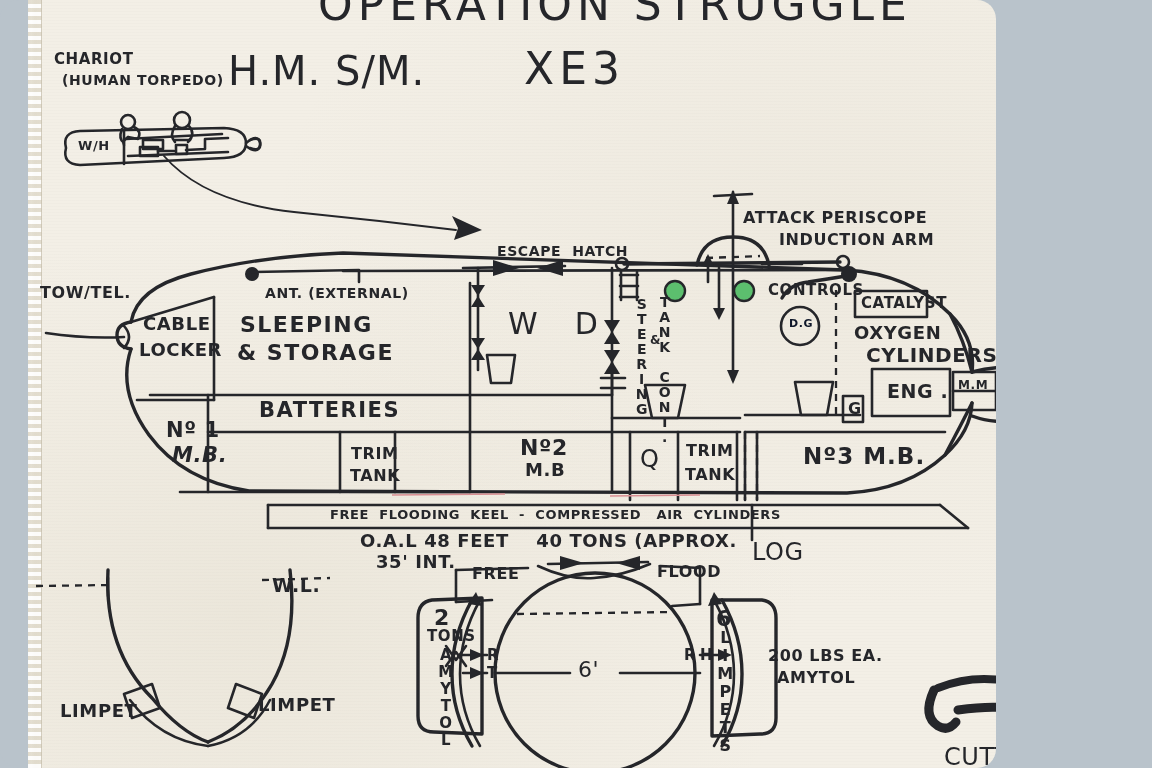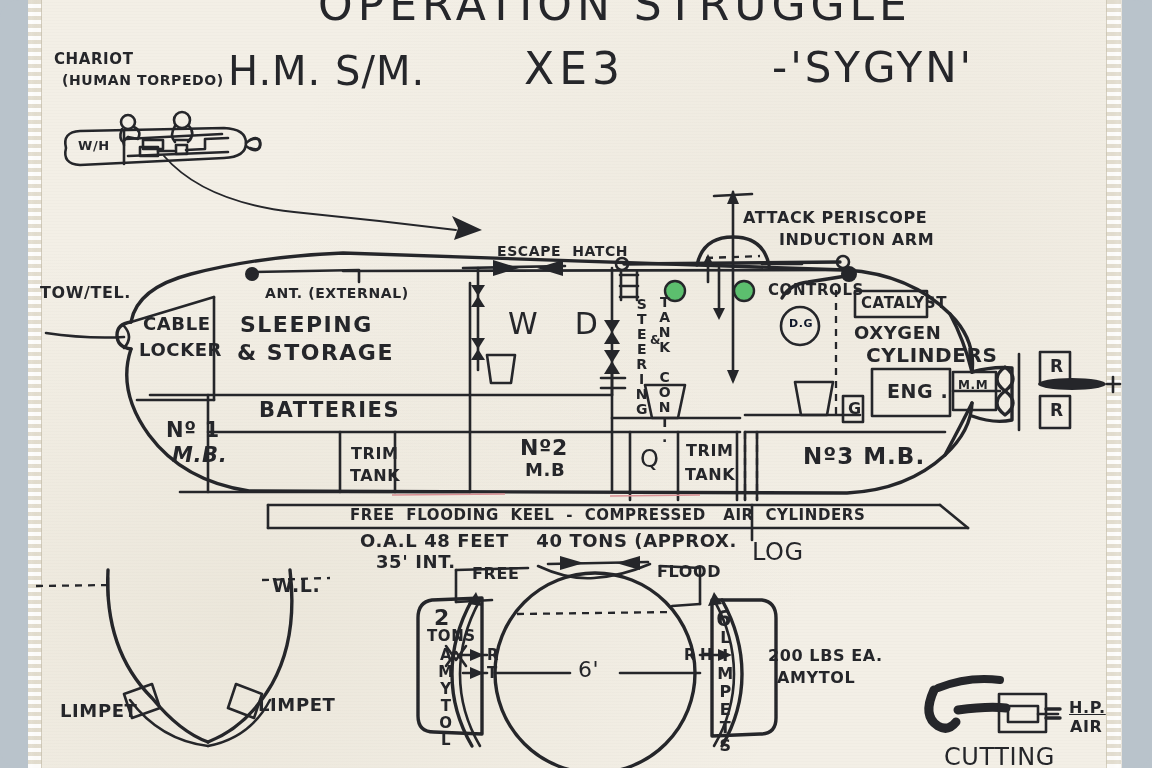--- a/index.html
+++ b/index.html
@@ -3,21 +3,21 @@
 <meta charset="utf-8">
 <style>
   html, body {
     margin: 0;
     padding: 0;
     background: #b9c3cb;
     font-family: "DejaVu Sans", sans-serif;
   }
   #stage {
     position: relative;
-    width: 1152px;
+    width: 996px;
     height: 768px;
     overflow: hidden;
     background: #b9c3cb;
     border-radius: 19px;
   }
   
   #paper {
     position: absolute;
     left: 28px;
     top: 0;
@@ -375,21 +375,20 @@
       <path class="sx" d="M1046 718 L1060 718"></path>
     </g>
   </svg>
 
   <div class="lbl" style="left:318px; top:-18px; font-size:44px; letter-spacing:5px; font-weight:normal;">OPERATION STRUGGLE</div>
 
   <div class="lbl" style="left:228px; top:50px; font-size:40px; letter-spacing:1px; font-weight:normal;">H.M. S/M.</div>
 
   <div class="lbl" style="left:524px; top:46px; font-size:44px; letter-spacing:5px; font-weight:normal;">XE3</div>
 
-  <div class="lbl" style="left:772px; top:46px; font-size:42px; letter-spacing:3px; font-weight:normal;">-'SYGYN'</div>
 
   <div class="lbl" style="left:54px; top:52px; font-size:15px;">CHARIOT</div>
   <div class="lbl" style="left:62px; top:73px; font-size:14px;">(HUMAN TORPEDO)</div>
   <div class="lbl" style="left:78px; top:139px; font-size:13px;">W/H</div>
 
   <div class="lbl" style="left:743px; top:178px; font-size:16px;margin-top:32px;">ATTACK PERISCOPE</div>
   <div class="lbl" style="left:779px; top:232px; font-size:16px;">INDUCTION ARM</div>
   <div class="lbl" style="left:497px; top:244px; font-size:14px;">ESCAPE  HATCH</div>
   <div class="lbl" style="left:265px; top:286px; font-size:14px;">ANT. (EXTERNAL)</div>
   <div class="lbl" style="left:768px; top:283px; font-size:15px;">CONTROLS</div>
@@ -431,21 +430,21 @@
   <div class="lbl" style="left:854px; top:324px; font-size:18px;">OXYGEN</div>
   <div class="lbl" style="left:866px; top:345px; font-size:20px;">CYLINDERS</div>
 
   <div class="lbl" style="left:887px; top:382px; font-size:19px;">ENG .</div>
   <div class="lbl" style="left:958px; top:379px; font-size:12px;text-align:center;">M.M</div>
   <div class="lbl" style="left:848px; top:401px; font-size:16px;">G</div>
 
   <div class="lbl" style="left:1050px; top:358px; font-size:17px;">R</div>
   <div class="lbl" style="left:1050px; top:402px; font-size:17px;">R</div>
 
-  <div class="lbl" style="left:330px; top:508px; font-size:15px;margin-left:20px;">FREE  FLOODING  KEEL  -  COMPRESSED   AIR  CYLINDERS</div>
+  <div class="lbl" style="left:330px; top:508px; font-size:13px;">FREE  FLOODING  KEEL  -  COMPRESSED   AIR  CYLINDERS</div>
   <div class="lbl" style="left:360px; top:532px; font-size:18px;">O.A.L 48 FEET    40 TONS (APPROX.</div>
   <div class="lbl" style="left:376px; top:553px; font-size:18px;">35' INT.</div>
   <div class="lbl" style="left:752px; top:540px; font-size:24px; font-weight:normal;">LOG</div>
 
   <div class="lbl" style="left:472px; top:566px; font-size:16px;">FREE</div>
   <div class="lbl" style="left:657px; top:564px; font-size:16px;">FLOOD</div>
 
   <div class="lbl" style="left:434px; top:606px; font-size:22px;">2</div>
   <div class="lbl" style="left:427px; top:629px; font-size:15px;">TONS</div>
   <div class="lbl vert" style="left:437px; top:646px; font-size:15px;">AMYTOL</div>

